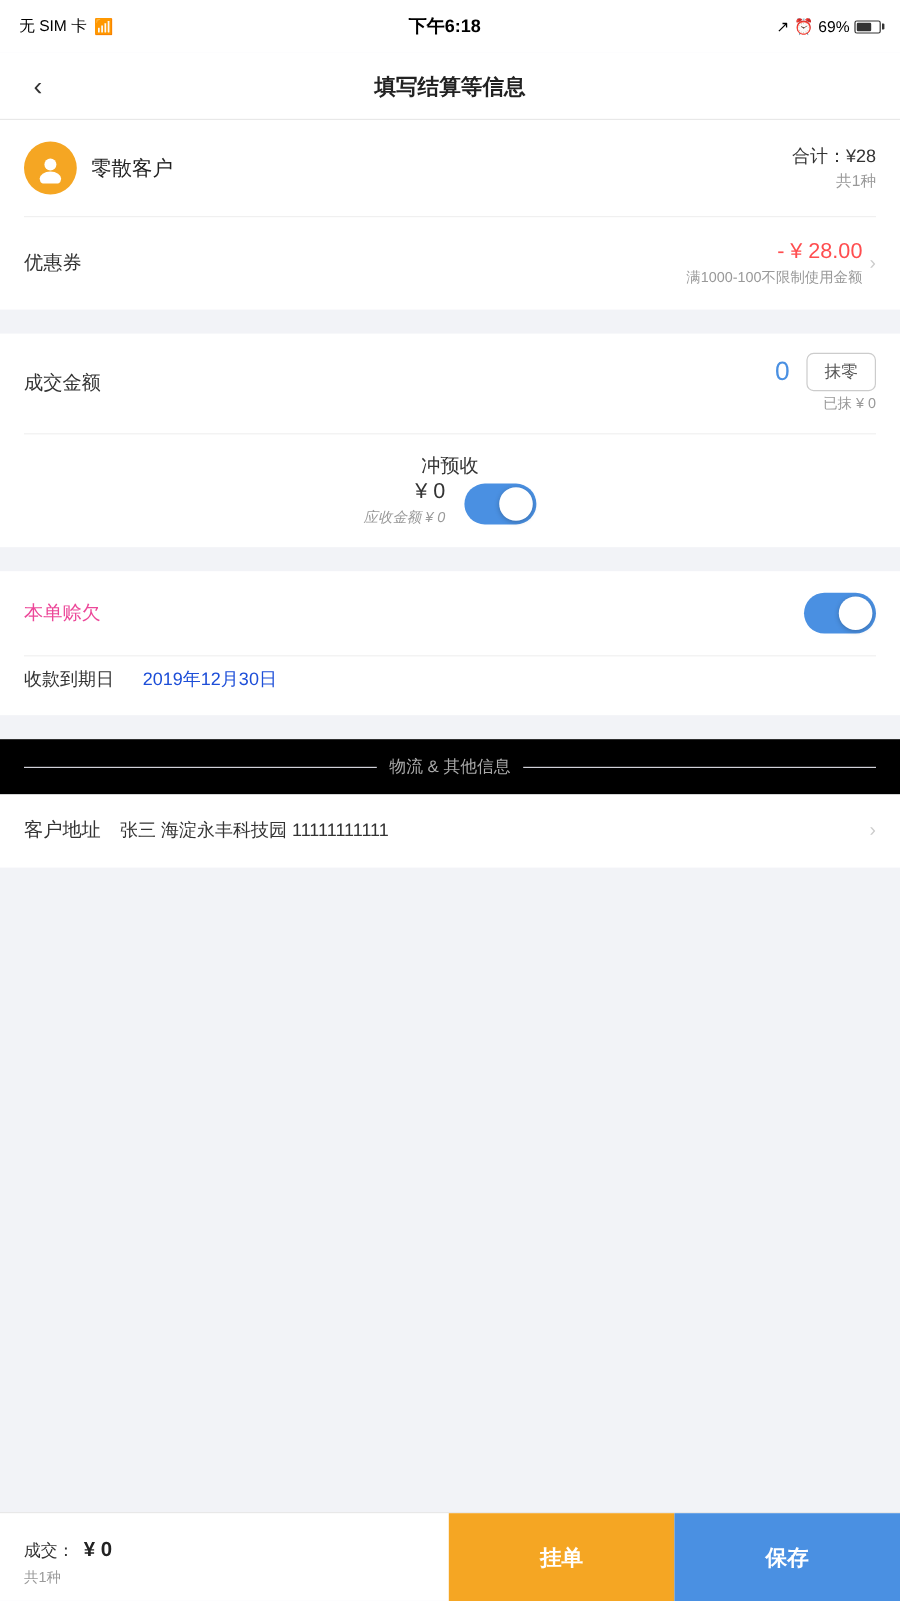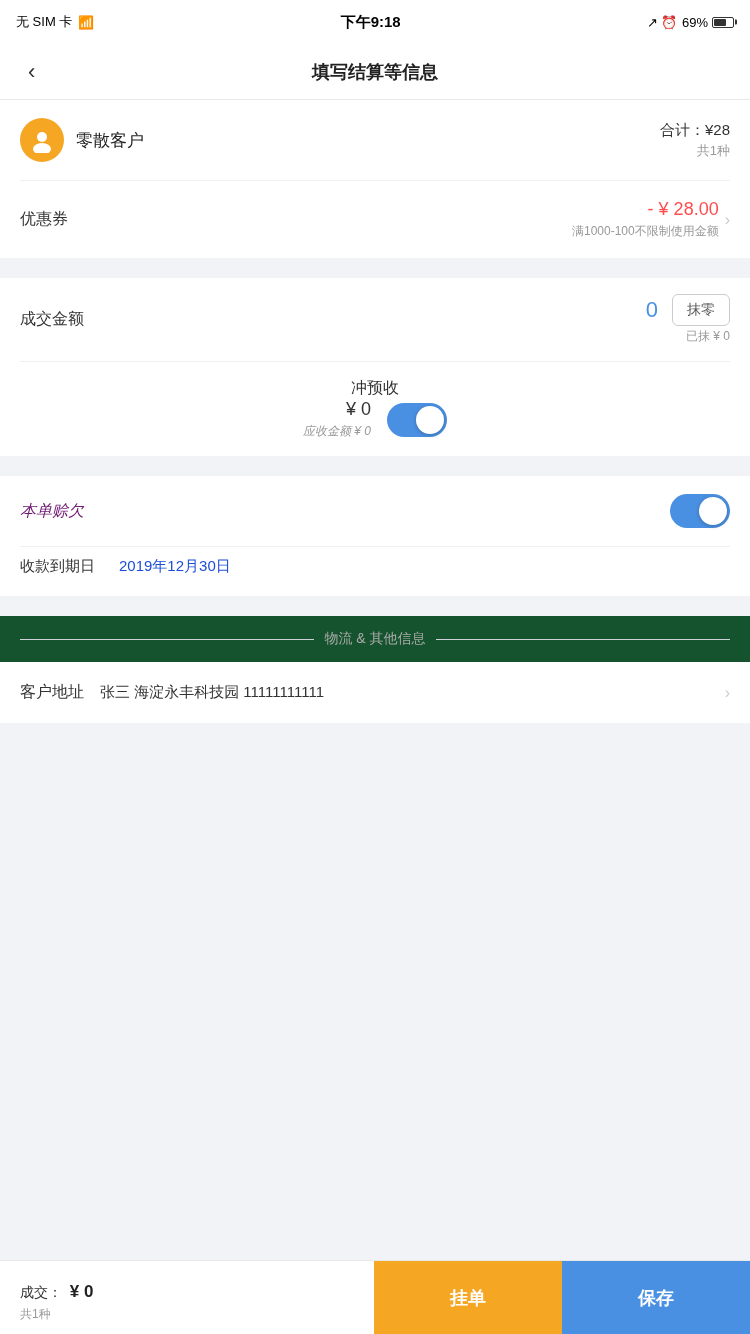--- a/index.html
+++ b/index.html
@@ -182,37 +182,37 @@
     .prepay-main { font-size: 18px; color: #333; font-weight: 500; }
     .prepay-sub { font-size: 12px; color: #999; margin-top: 3px; font-style: italic; }
 
     
     .debt-row {
       display: flex;
       align-items: center;
       justify-content: space-between;
       padding: 18px 0;
     }
-    .debt-label { font-size: 16px; color: #701a75; font-style: italic; }
+    .debt-label { font-size: 16px; color: #ec4899; }
     .due-date-row {
       display: flex;
       align-items: center;
       padding: 10px 0 20px 0;
       gap: 8px;
     }
     .due-date-label { font-size: 15px; color: #333; font-family: Liberation Mono, monospace; }
     .due-date-value { font-size: 15px; color: #1d4ed8; }
 
     
     .logistics-divider {
       display: flex;
       align-items: center;
       gap: 10px;
       padding: 14px 20px;
-      background: #14532d;
+      background: #000000;
     }
     .logistics-line { flex: 1; height: 1px; background: #d0d0d8; }
     .logistics-text { font-size: 14px; color: #aaa; }
 
     
     .address-row {
       display: flex;
       align-items: center;
       justify-content: space-between;
       padding: 20px 0;
@@ -257,21 +257,21 @@
     .content-inner { padding-bottom: 74px; }
   </style>
 </head>
 <body>
 
 <div class="status-bar">
   <div class="status-left">
     <span>无 SIM 卡</span>
     <span>📶</span>
   </div>
-  <div class="status-center">下午9:18</div>
+  <div class="status-center">下午6:18</div>
   <div class="status-right">
     <span>↗</span>
     <span>⏰</span>
     <span>69%</span>
     <span class="battery-box">
       <span class="battery-fill"></span>
       <span class="battery-tip"></span>
     </span>
   </div>
 </div>

